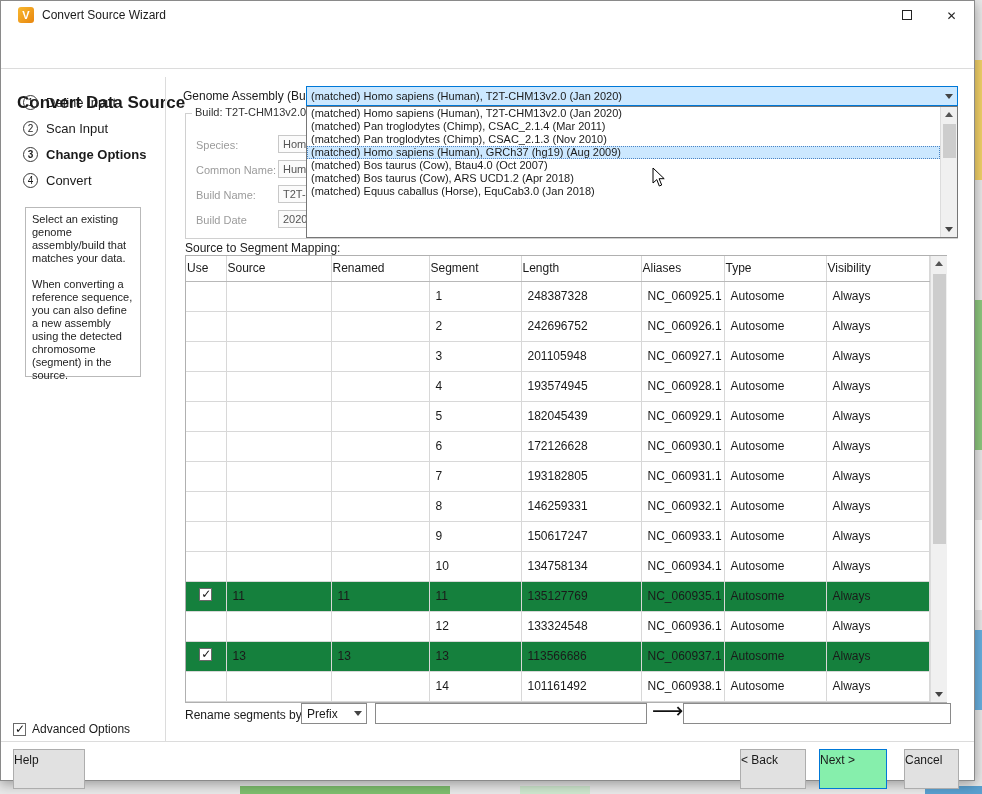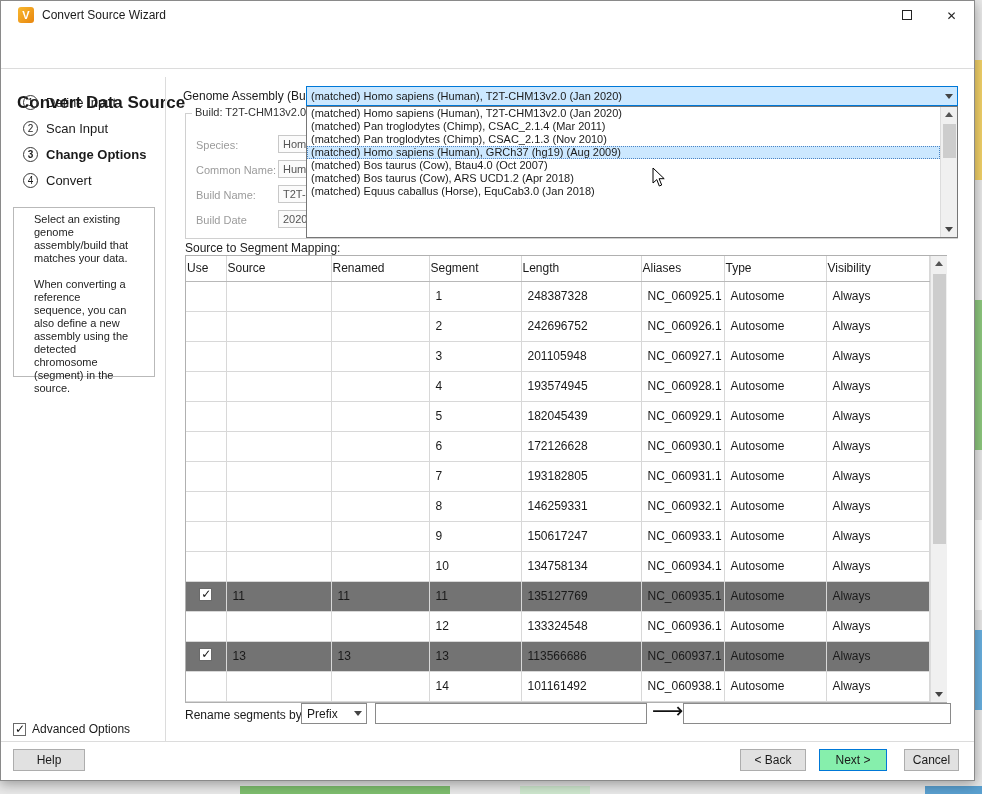--- a/index.html
+++ b/index.html
@@ -29,22 +29,22 @@
   .hline{position:absolute;left:0;width:100%;height:1px;background:#dcdcdc;}
   .hline.top{top:67px;} .hline.bottom{top:740px;}
   .vline{position:absolute;left:164px;top:76px;width:1px;height:664px;background:#dcdcdc;}
 
   
   .steps{position:absolute;left:22px;top:88px;}
   .step{height:26px;display:flex;align-items:center;font-size:13px;}
   .step-num{width:15px;height:15px;border:1px solid #3a3a3a;border-radius:50%;
     font-size:10px;line-height:14px;text-align:center;margin-right:8px;flex:0 0 auto;}
   .step.active{font-weight:bold;}
-  .helpbox{position:absolute;left:12px;top:206px;width:142px;height:170px;border:1px solid #b9b9b9;
-    padding:5px 20px;font-size:11px;line-height:13px;color:#222;}
+  .helpbox{position:absolute;left:24px;top:206px;width:116px;height:170px;border:1px solid #b9b9b9;
+    padding:5px 6px;font-size:11px;line-height:13px;color:#222;}
   .helpbox p{margin:0 0 13px 0;}
   .adv{position:absolute;left:12px;top:721px;display:flex;align-items:center;font-size:12px;}
   .cb{display:inline-block;width:13px;height:13px;border:1px solid #6a6a6a;background:#fff;position:relative;flex:0 0 auto;}
   .cb.checked::after{content:"\2713";position:absolute;left:1px;top:-2px;font-size:12px;font-weight:bold;color:#111;}
   .adv .cb{margin-right:6px;}
 
   
   .asm-label{position:absolute;left:182px;top:88px;font-size:12px;}
   .combo{position:absolute;left:305px;top:85px;width:652px;height:20px;border:1px solid #0078d7;
     background:#cce8ff;display:flex;align-items:center;}
@@ -73,37 +73,37 @@
   
   .map-label{position:absolute;left:184px;top:240px;font-size:12px;}
   .table-wrap{position:absolute;left:184px;top:254px;width:762px;height:448px;border:1px solid #b0b0b0;
     display:flex;background:#fff;}
   table.map{border-collapse:collapse;table-layout:fixed;width:743px;font-size:12px;}
   table.map th{height:25px;font-weight:normal;text-align:left;background:#fff;
     border-right:1px solid #d8d8d8;border-bottom:1px solid #b8b8b8;overflow:hidden;}
   table.map td{height:29px;border-right:1px solid #d8d8d8;border-bottom:1px solid #d8d8d8;
     padding:0 6px;overflow:hidden;white-space:nowrap;}
   table.map td.col-use{text-align:center;padding:0;}
-  tr.green td{background:#737373;}
+  tr.green td{background:#15803d;}
   .tbl-sbar{width:17px;background:#f0f0f0;border-left:1px solid #dcdcdc;position:relative;flex:0 0 auto;}
 
   
   .rename-label{position:absolute;left:184px;top:707px;font-size:12px;}
   .mini-combo{position:absolute;left:300px;top:702px;width:66px;height:21px;border:1px solid #8a8a8a;background:#fff;
     display:flex;align-items:center;font-size:12px;}
   .mini-combo .txt{flex:1;padding:0 5px;}
   .txt-input{position:absolute;top:702px;height:21px;border:1px solid #8a8a8a;background:#fff;
     font-size:12px;padding:0 4px;font-family:inherit;}
   .inp-left{left:374px;width:272px;}
   .inp-right{left:682px;width:268px;}
   .big-arrow{position:absolute;left:651px;top:697px;font-size:22px;color:#111;letter-spacing:-1px;}
 
   
-  .btn{position:absolute;top:748px;height:22px;border:1px solid #adadad;background:#e1e1e1;
-    font-size:12px;text-align:center;line-height:20px;cursor:default;}
+  .btn{position:absolute;top:748px;height:40px;border:1px solid #adadad;background:#e1e1e1;
+    font-size:12px;text-align:left;line-height:20px;cursor:default;}
   .btn-help{left:12px;width:72px;}
   .btn-back{left:739px;width:66px;}
   .btn-next{left:818px;width:68px;border:1px solid #0078d7;background:#86efac;}
   .btn-cancel{left:903px;width:55px;}
 
   .cursor{position:absolute;left:652px;top:167px;z-index:99;}
 </style>
 </head>
 <body>
 

